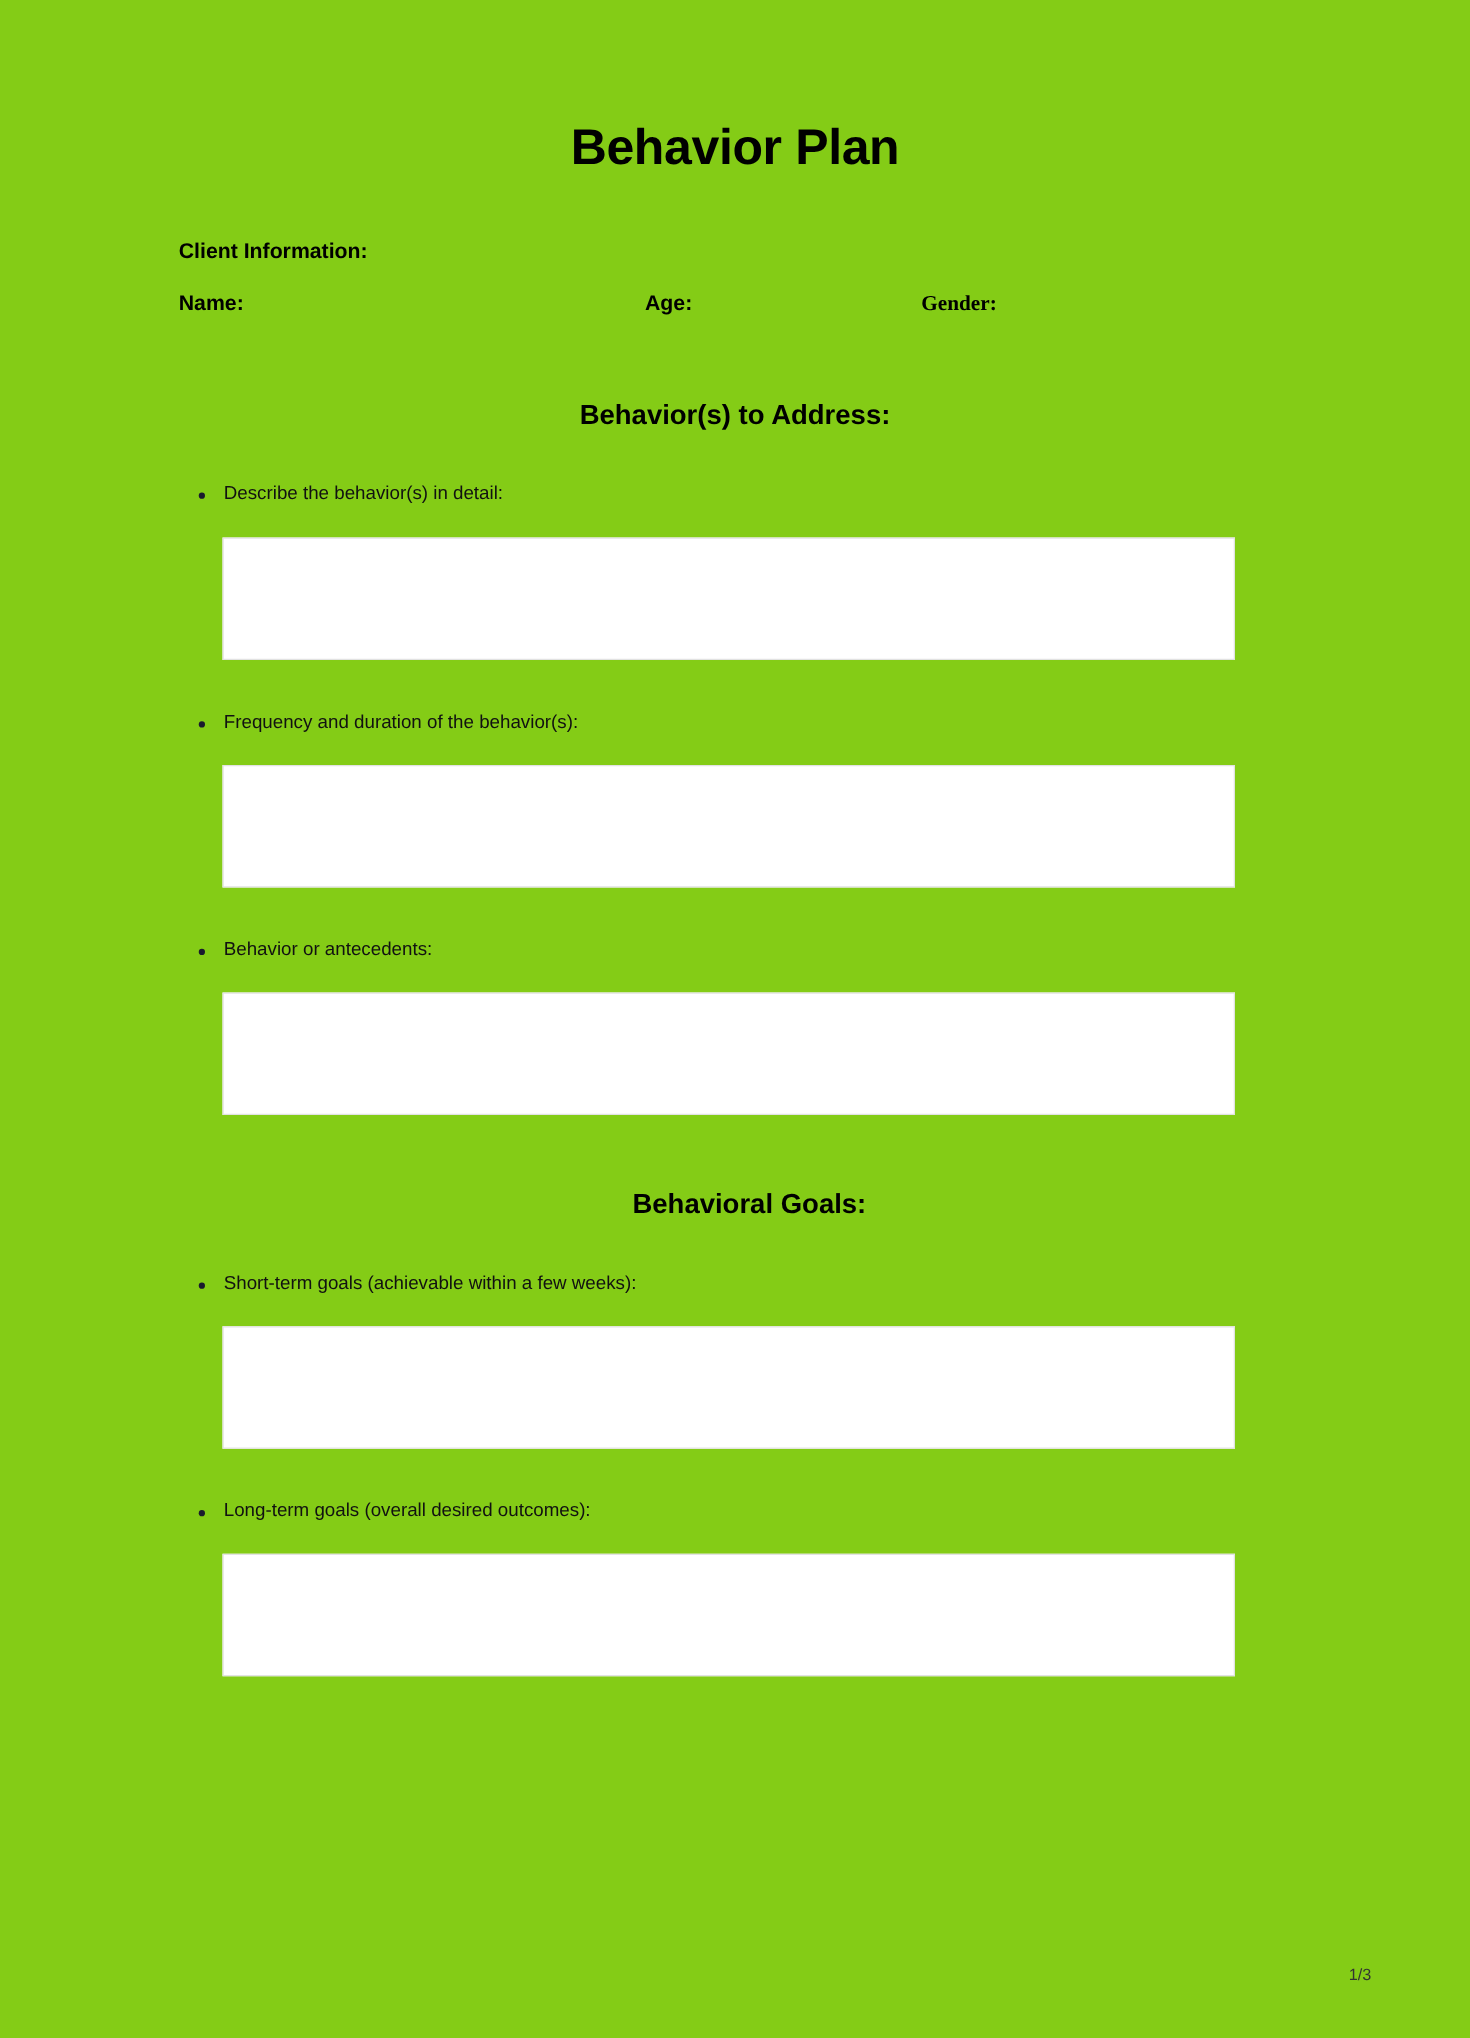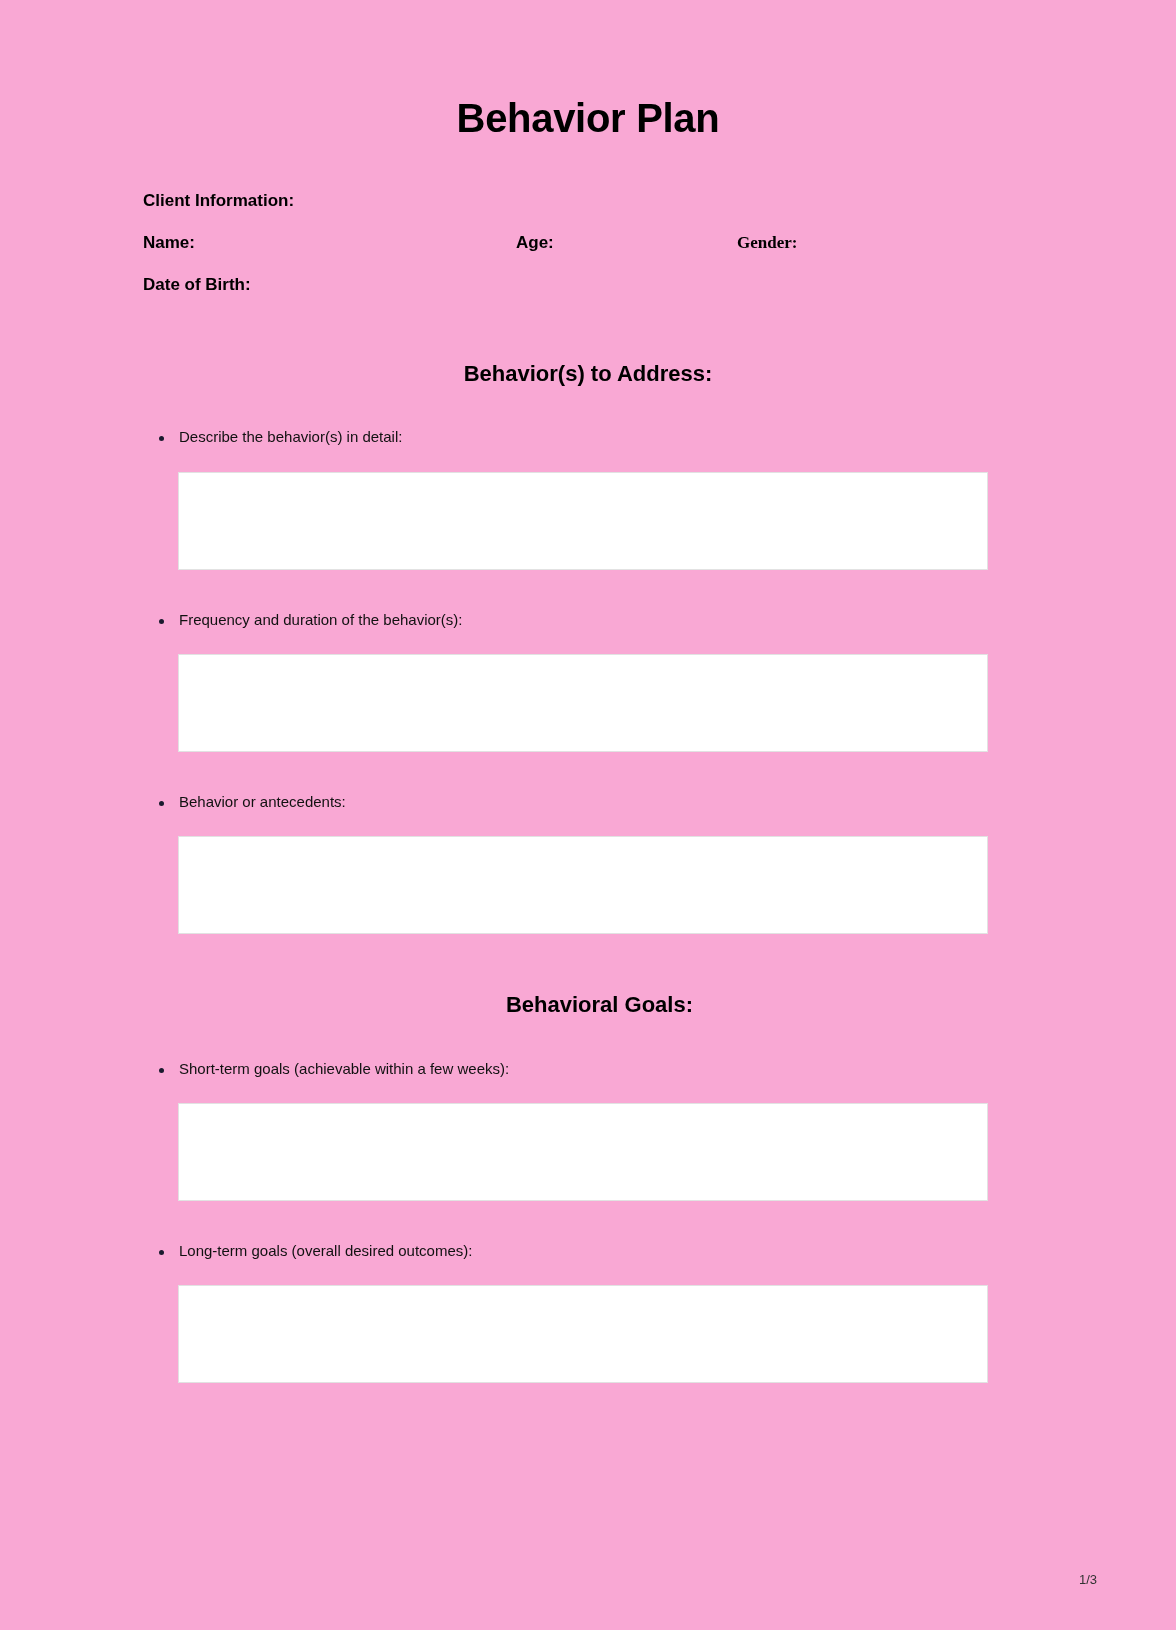--- a/index.html
+++ b/index.html
@@ -11,21 +11,21 @@
   body {
     font-family: "Liberation Sans", sans-serif;
     color: #000000;
     -webkit-font-smoothing: antialiased;
   }
   .page {
     position: relative;
     width: 1176px;
     height: 1630px;
     margin: 0 auto;
-    background: #f9a8d4;
+    background: #84cc16;
     overflow: hidden;
     box-sizing: border-box;
   }
   .content {
     position: absolute;
     left: 143px;
     top: 0;
     width: 890px;
   }
 
@@ -131,23 +131,20 @@
       <div class="field-line">
         <span class="fl-label">Client Information:</span>
       </div>
 
       <div class="field-line">
         <span class="fl-label col-name">Name:</span>
         <span class="fl-label col-age">Age:</span>
         <span class="fl-label col-gender">Gender:</span>
       </div>
 
-      <div class="field-line">
-        <span class="fl-label">Date of Birth:</span>
-      </div>
 
 
     </div>
 
     <h2 class="section-heading sec-behaviors">Behavior(s) to Address:</h2>
 
     <div class="bullet-row">
       <span class="dot"></span>
       <span class="bullet-label">Describe the behavior(s) in detail:</span>
     </div>

